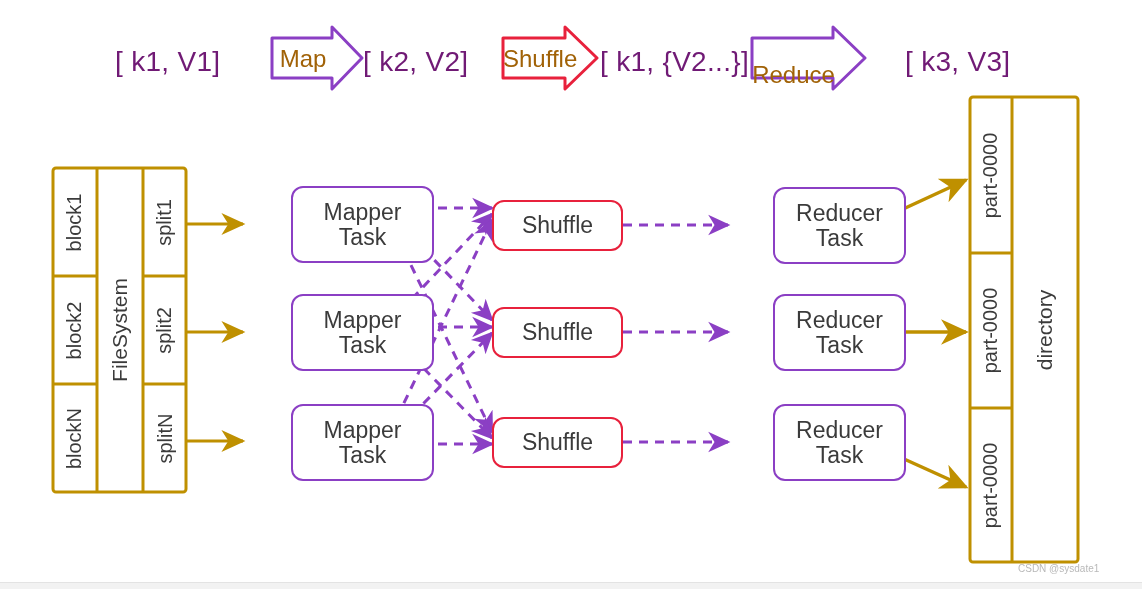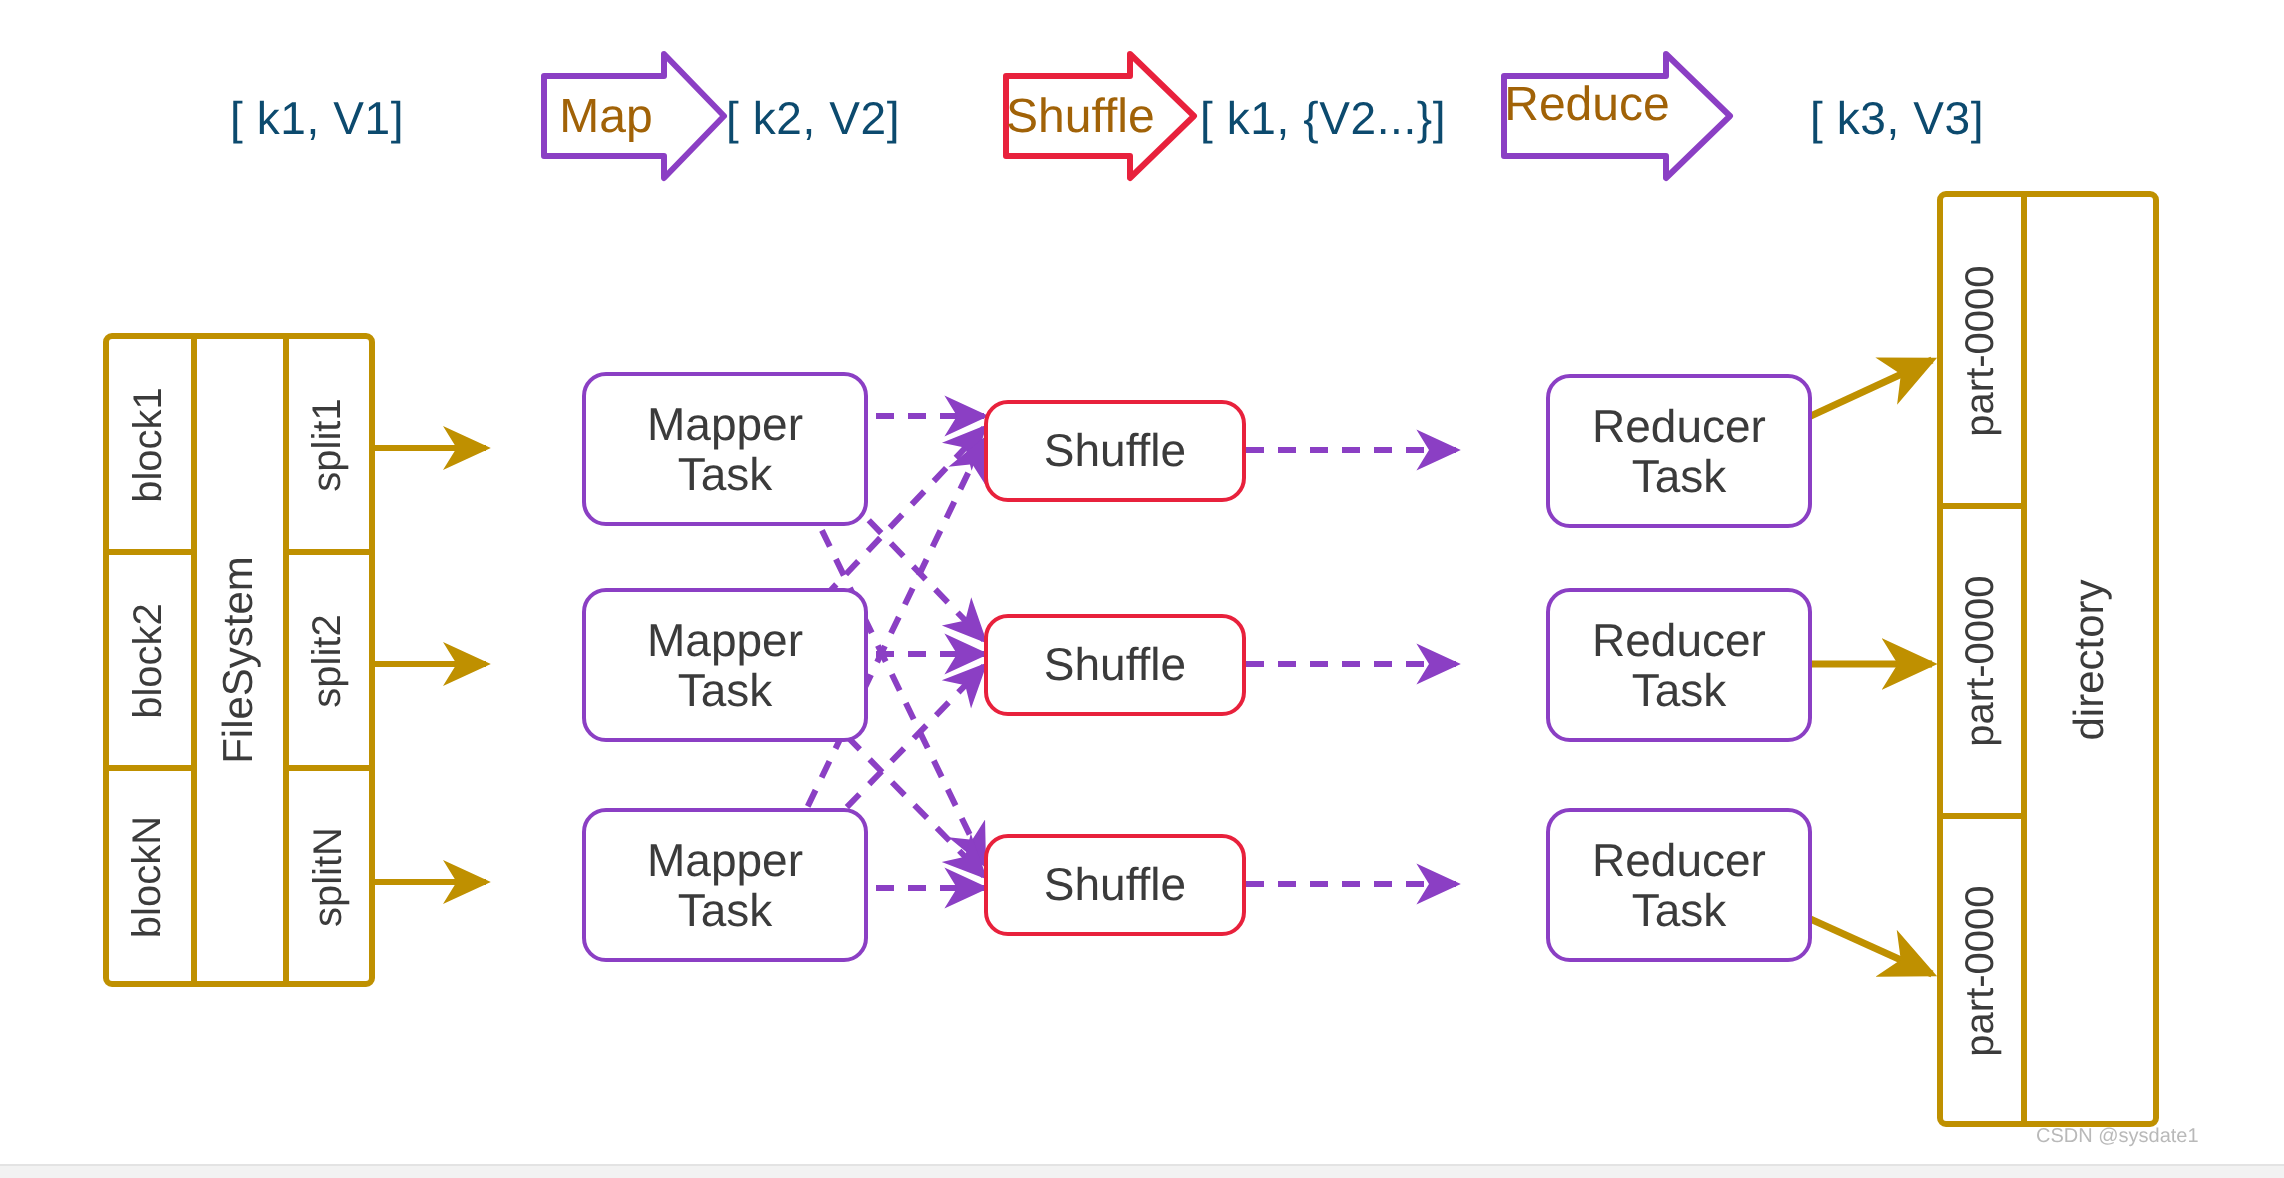--- a/index.html
+++ b/index.html
@@ -25,22 +25,22 @@
   .html-layer {
     position: absolute;
     left: 0; top: 0;
     width: 1142px;
     height: 589px;
   }
 
   
   .kv-label {
     position: absolute;
-    font-size: 23px;
-    color: #0c4a6e;
+    font-size: 28px;
+    color: #701a75;
     white-space: nowrap;
     letter-spacing: 0.3px;
   }
   .arrow-label {
     position: absolute;
     font-size: 24px;
     color: #a16207;
     white-space: nowrap;
     text-align: center;
   }
@@ -182,21 +182,21 @@
     <div class="kv-label" style="left:115px; top:46px;">[ k1, V1]</div>
 
     <div class="arrow-label" style="left:272px; top:45px; width:62px;">Map</div>
 
     <div class="kv-label" style="left:363px; top:46px;">[ k2, V2]</div>
 
     <div class="arrow-label" style="left:503px; top:45px; width:64px;">Shuffle</div>
 
     <div class="kv-label" style="left:600px; top:46px;">[ k1,  {V2...}]</div>
 
-    <div class="arrow-label" style="left:752px; top:39px; width:83px;text-align:center;">Reduce</div>
+    <div class="arrow-label" style="left:752px; top:61px; width:83px;text-align:center;">Reduce</div>
 
     <div class="kv-label" style="left:905px; top:46px;">[ k3, V3]</div>
 
     <div class="vcell" style="left:53px; top:168px; width:44px; height:108px;">
       <span class="vtext">block1</span>
     </div>
     <div class="vcell" style="left:53px; top:276px; width:44px; height:108px;">
       <span class="vtext">block2</span>
     </div>
     <div class="vcell" style="left:53px; top:384px; width:44px; height:108px;">

